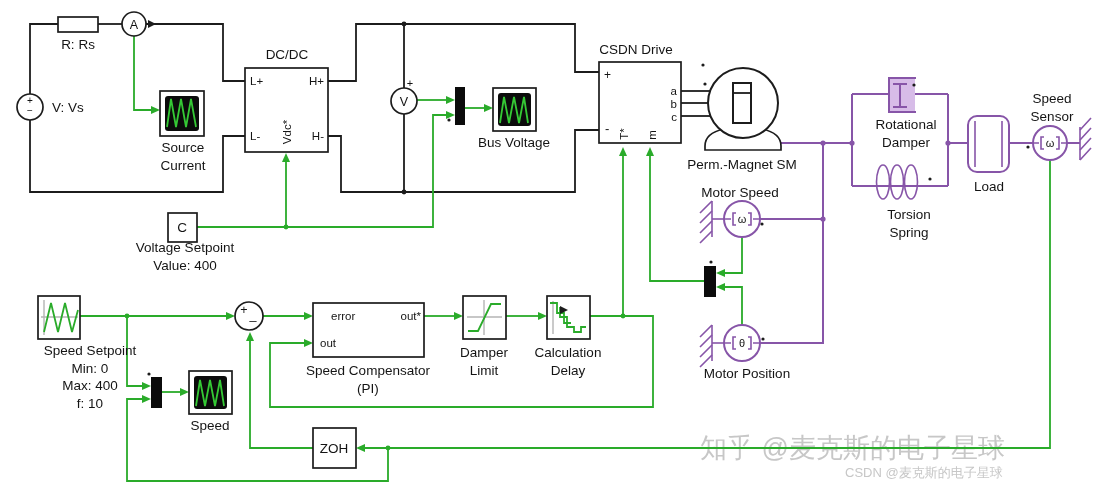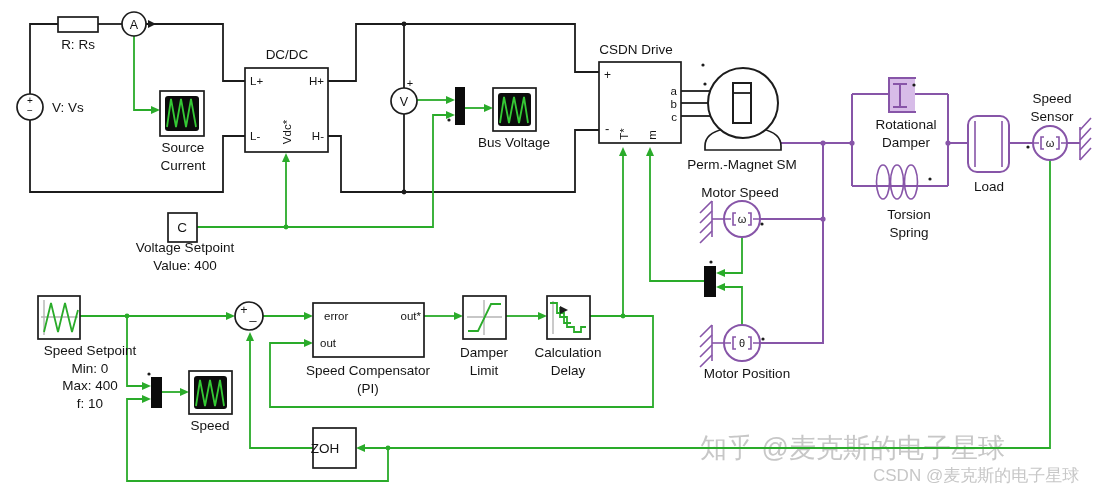--- a/index.html
+++ b/index.html
@@ -9,21 +9,21 @@
   .lbl{position:absolute;z-index:3;font-size:13.5px;color:#141414;white-space:pre-line;
        text-align:center;transform:translateX(-50%);line-height:1.3;}
   .l-left{transform:none;text-align:left;}
   .l-right{transform:translateX(-100%);text-align:right;}
   .l-rot{transform:translate(-50%,-50%) rotate(-90deg);white-space:nowrap;}
   .port{font-size:11.5px;}
   .glyph{font-size:12.5px;}
   .small{font-size:11px;}
   .wm{position:absolute;z-index:1;white-space:nowrap;color:var(--watermark-gray);}
   .wm1{font-size:27px;}
-  .wm2{font-size:17px;margin-left:28px;}
+  .wm2{font-size:13px;}
   
   .kw{stroke:var(--black-wire);stroke-width:1.8;fill:none;}
   .gw{stroke:var(--signal-green);stroke-width:1.8;fill:none;}
   .pw{stroke:var(--mech-purple);stroke-width:2;fill:none;}
   .pw-thin{stroke:var(--mech-purple);stroke-width:1.6;fill:none;}
   .blk{fill:#fff;stroke:var(--black-wire);stroke-width:1.7;}
   .pblk{fill:#fff;stroke:var(--mech-purple);stroke-width:2;}
   .scr{fill:#0b0b0b;stroke:none;}
   .wave{stroke:var(--wave-green);stroke-width:1.8;fill:none;}
   .gfill{fill:var(--signal-green);stroke:none;}
@@ -335,25 +335,25 @@
   <div class="lbl" style="left:1052px;top:90px;">Speed
 Sensor</div>
   <div class="lbl small" style="left:1050px;top:136px;">ω</div>
 
   <div class="lbl" style="left:58px;top:342px;margin-left:32px;">Speed Setpoint
 Min: 0
 Max: 400
 f: 10</div>
   <div class="lbl" style="left:244px;top:304px;font-size:12.5px;line-height:1;">+</div>
   <div class="lbl" style="left:253px;top:309px;font-size:12.5px;line-height:1;">_</div>
-  <div class="lbl l-left port" style="left:324px;top:309px;">error</div>
+  <div class="lbl l-left port" style="left:331px;top:309px;">error</div>
   <div class="lbl l-left port" style="left:320px;top:336px;">out</div>
   <div class="lbl l-right port" style="left:421px;top:309px;">out*</div>
   <div class="lbl" style="left:368px;top:362px;">Speed Compensator
 (PI)</div>
   <div class="lbl" style="left:484px;top:344px;">Damper
 Limit</div>
   <div class="lbl" style="left:568px;top:344px;">Calculation
 Delay</div>
   <div class="lbl" style="left:210px;top:417px;">Speed</div>
-  <div class="lbl" style="left:325px;top:440px;">ZOH</div>
+  <div class="lbl" style="left:334px;top:440px;">ZOH</div>
 
 </div>
 
 </body></html>

